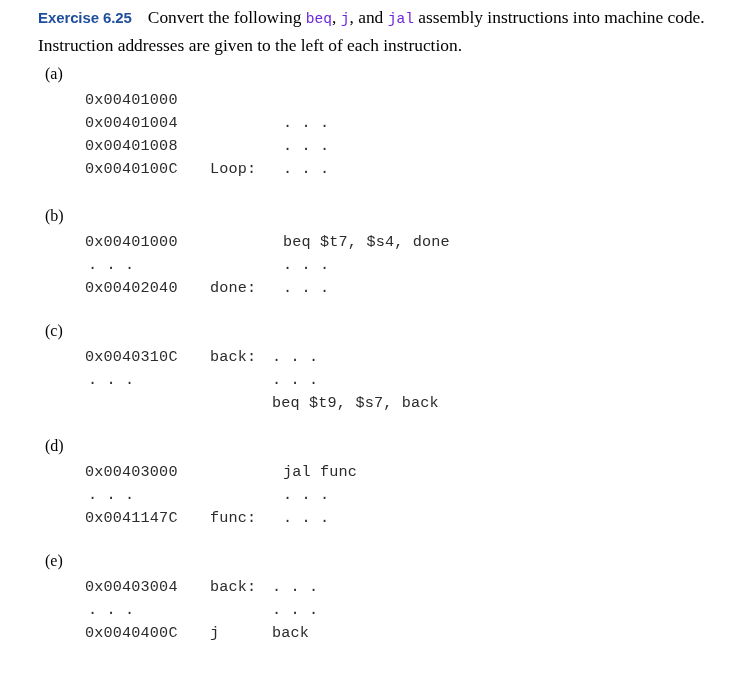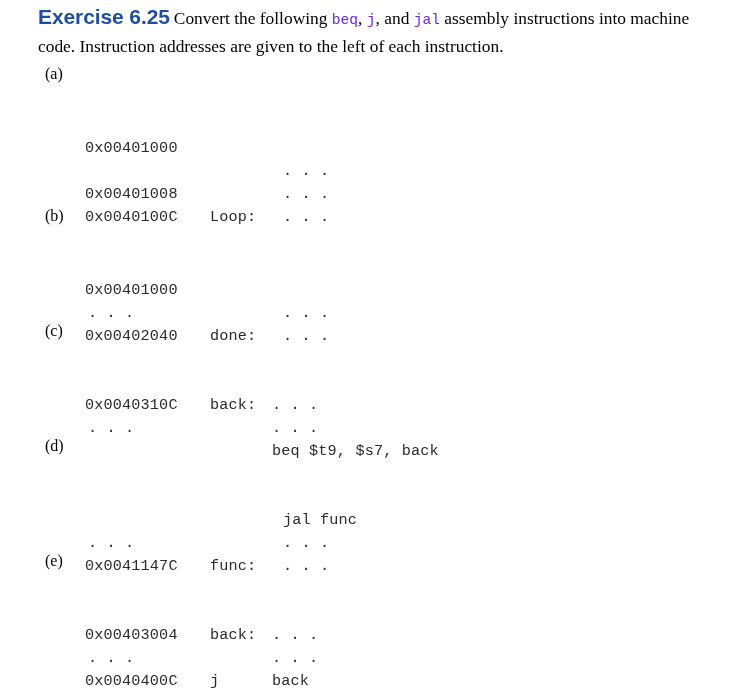--- a/index.html
+++ b/index.html
@@ -24,24 +24,24 @@
     width: 690px;
     font-family: "Liberation Serif", "DejaVu Serif", serif;
     font-size: 17.4px;
     line-height: 26px;
     text-align: left;
     color: #000000;
   }
   .exercise-tag {
     font-family: "Liberation Sans", "DejaVu Sans", sans-serif;
     font-weight: bold;
-    font-size: 21px;
+    font-size: 15px;
     color: #1f4e9c;
     letter-spacing: -0.1px;
-    margin-right: 4px;
+    margin-right: 16px;
   }
   .inline-code {
     font-family: "Liberation Mono", "DejaVu Sans Mono", monospace;
     font-size: 14.6px;
     color: #6d28d9;
     letter-spacing: 0px;
   }
 
   
   .part {
@@ -73,21 +73,20 @@
   .col-label,
   .col-instr {
     position: absolute;
     top: 0;
     font-family: "Liberation Mono", "DejaVu Sans Mono", monospace;
     font-size: 15.2px;
     line-height: 23px;
     color: #2b2b2b;
     white-space: pre;
     letter-spacing: 0.15px;
-    margin-top: 48px;
   }
   .col-addr  { left: 85px; }
   .col-label { left: 210px; }
   .col-instr { left: 272px; }
 
   
   .code-row.ellipsis-addr .col-addr { left: 88px; }
   
   .col-instr.indent { left: 283px; }
 </style>
@@ -99,38 +98,40 @@
 </div>
 
 <div id="parts-root">
     <div class="part" style="top: 65px;">
       <div class="part-label">(a)</div>
       <div class="code-block">
         <div class="code-row">
           <span class="col-addr">0x00401000</span>
         </div>
         <div class="code-row">
+          <span class="col-addr">0x00401004</span>
           <span class="col-instr indent">. . .</span>
         </div>
         <div class="code-row">
           <span class="col-addr">0x00401008</span>
           <span class="col-instr indent">. . .</span>
         </div>
         <div class="code-row">
           <span class="col-addr">0x0040100C</span>
           <span class="col-label">Loop:</span>
           <span class="col-instr indent">. . .</span>
         </div>
       </div>
     </div>
     <div class="part" style="top: 207px;">
       <div class="part-label">(b)</div>
       <div class="code-block">
         <div class="code-row">
           <span class="col-addr">0x00401000</span>
+          <span class="col-instr indent">beq $t7, $s4, done</span>
         </div>
         <div class="code-row ellipsis-addr">
           <span class="col-addr">. . .</span>
           <span class="col-instr indent">. . .</span>
         </div>
         <div class="code-row">
           <span class="col-addr">0x00402040</span>
           <span class="col-label">done:</span>
           <span class="col-instr indent">. . .</span>
         </div>
@@ -150,20 +151,21 @@
         </div>
         <div class="code-row">
           <span class="col-instr">beq $t9, $s7, back</span>
         </div>
       </div>
     </div>
     <div class="part" style="top: 437px;">
       <div class="part-label">(d)</div>
       <div class="code-block">
         <div class="code-row">
+          <span class="col-addr">0x00403000</span>
           <span class="col-instr indent">jal func</span>
         </div>
         <div class="code-row ellipsis-addr">
           <span class="col-addr">. . .</span>
           <span class="col-instr indent">. . .</span>
         </div>
         <div class="code-row">
           <span class="col-addr">0x0041147C</span>
           <span class="col-label">func:</span>
           <span class="col-instr indent">. . .</span>

